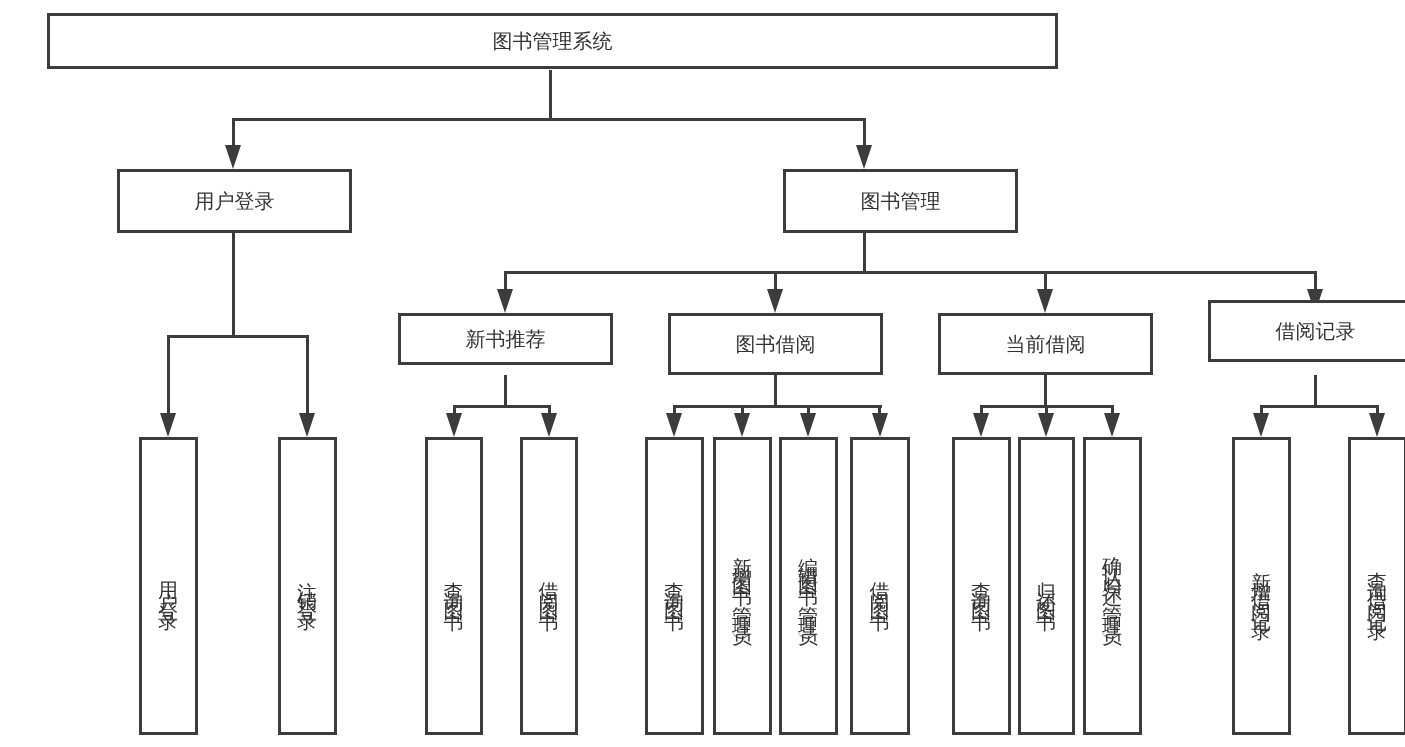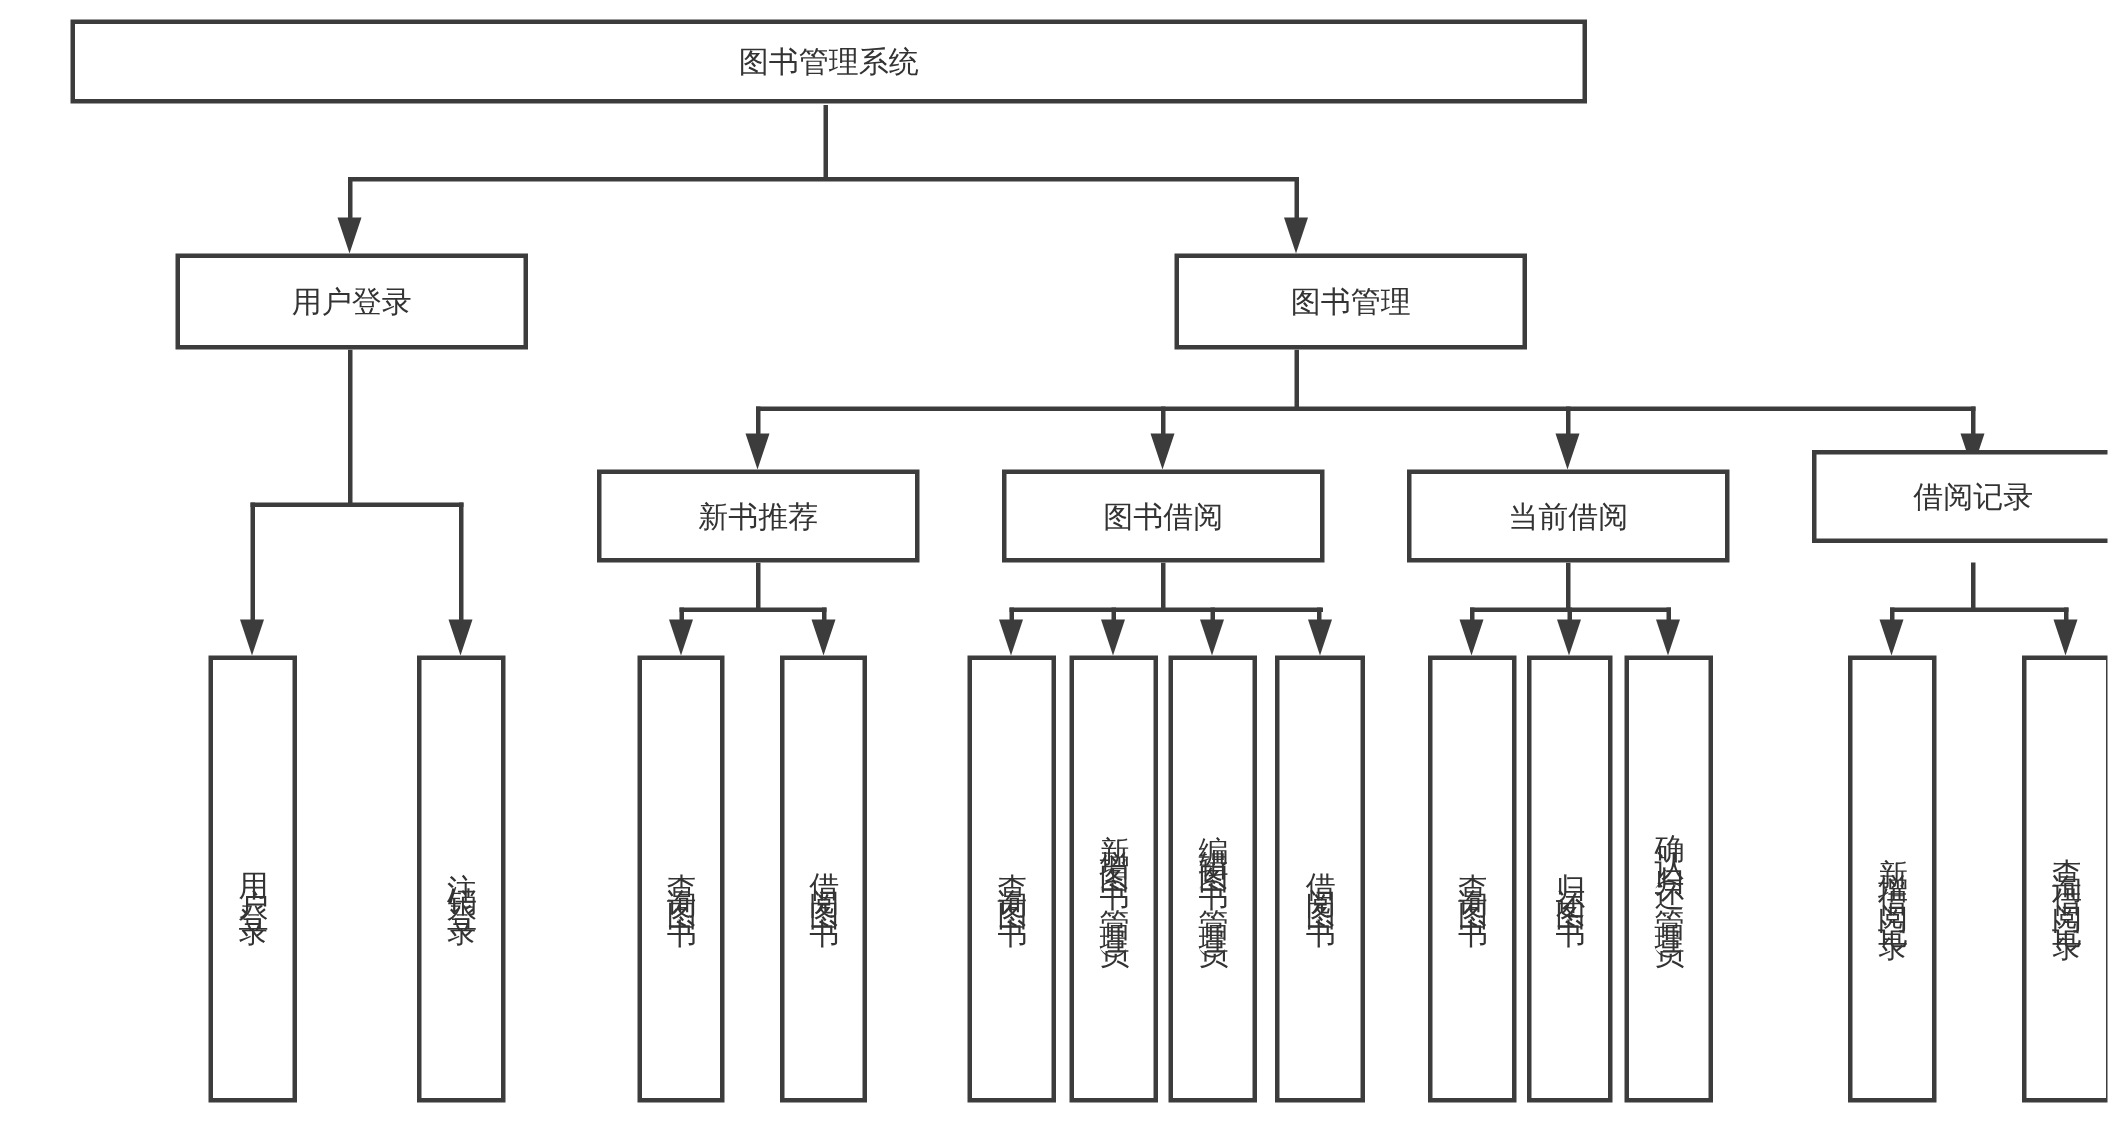--- a/index.html
+++ b/index.html
@@ -110,21 +110,21 @@
   <div class="vline" style="left:1225px;top:405px;height:10px"></div>
   <div class="arrow" style="left:1218px;top:413px"></div>
   <div class="vline" style="left:1341px;top:405px;height:10px"></div>
   <div class="arrow" style="left:1334px;top:413px"></div>
 
   <div class="box" style="left:12px;top:13px;width:1011px;height:56px">图书管理系统</div>
 
   <div class="box" style="left:82px;top:169px;width:235px;height:64px">用户登录</div>
   <div class="box" style="left:748px;top:169px;width:235px;height:64px">图书管理</div>
 
-  <div class="box" style="left:363px;top:313px;width:215px;height:62px">新书推荐</div>
+  <div class="box" style="left:363px;top:313px;width:215px;height:52px">新书推荐</div>
   <div class="box" style="left:633px;top:313px;width:215px;height:62px">图书借阅</div>
   <div class="box" style="left:903px;top:313px;width:215px;height:62px">当前借阅</div>
   <div class="box" style="left:1173px;top:300px;width:215px;height:62px">借阅记录</div>
 
   <div class="box vbox" style="left:104px;top:437px;width:59px;height:298px">用户登录</div>
   <div class="box vbox" style="left:243px;top:437px;width:59px;height:298px">注销登录</div>
 
   <div class="box vbox" style="left:390px;top:437px;width:58px;height:298px">查询图书</div>
   <div class="box vbox" style="left:485px;top:437px;width:58px;height:298px">借阅图书</div>
 

